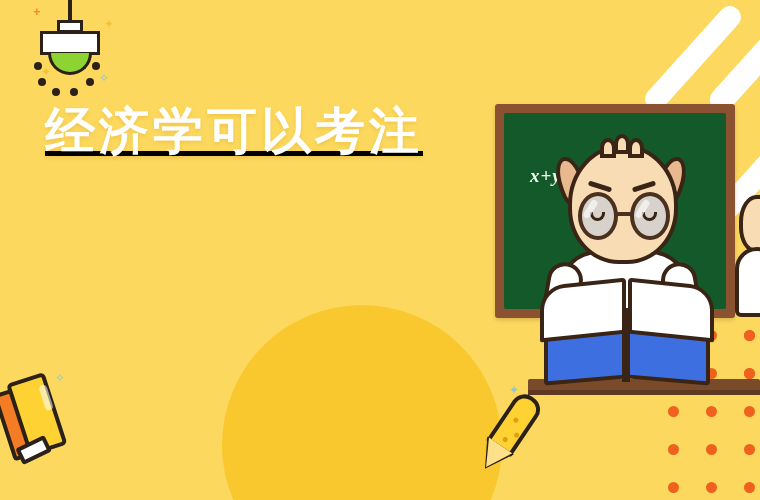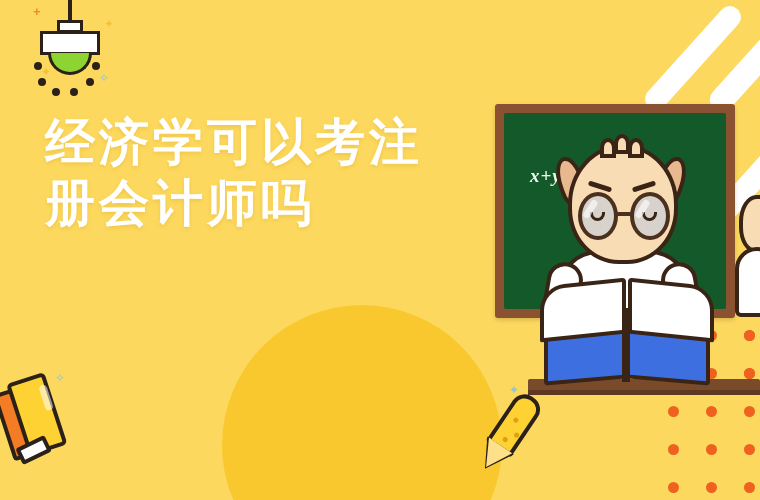--- a/index.html
+++ b/index.html
@@ -98,23 +98,24 @@
     color: #F3C23A;
     font-size: 12px;
     line-height: 12px;
   }
   .spark-blue { color: #8FC7D9; }
 
   
   .title-block {
     position: absolute;
     left: 45px;
-    top: 112px;
+    top: 101px;
     width: 430px;
     z-index: 20;
+    text-decoration: underline;
   }
   .title-line {
     color: #FFFFFF;
     font-size: 50px;
     line-height: 61px;
     letter-spacing: 4px;
     font-weight: 700;
     text-shadow: 0 2px 4px rgba(190,130,10,0.22);
     white-space: nowrap;
   }
@@ -452,21 +453,20 @@
 
   <div class="cross" style="left:33px; top:5px;">+</div>
   <div class="spark" style="left:41px; top:66px;">✦</div>
   <div class="spark spark-blue" style="left:99px; top:72px;">✧</div>
   <div class="spark" style="left:104px; top:18px;">✦</div>
   <div class="spark spark-blue" style="left:55px; top:372px;">✧</div>
   <div class="spark spark-blue" style="left:509px; top:384px;">✦</div>
 
   <div class="title-block">
     <div class="title-line">经济学可以考注</div>
-    <div class="title-line">册会计师吗</div>
   </div>
 
   <div class="board-outer">
     <div class="board-inner">
       <div class="board-chalk">x+y</div>
     </div>
   </div>
 
   <div class="char2">
     <div class="char2-head"></div>

